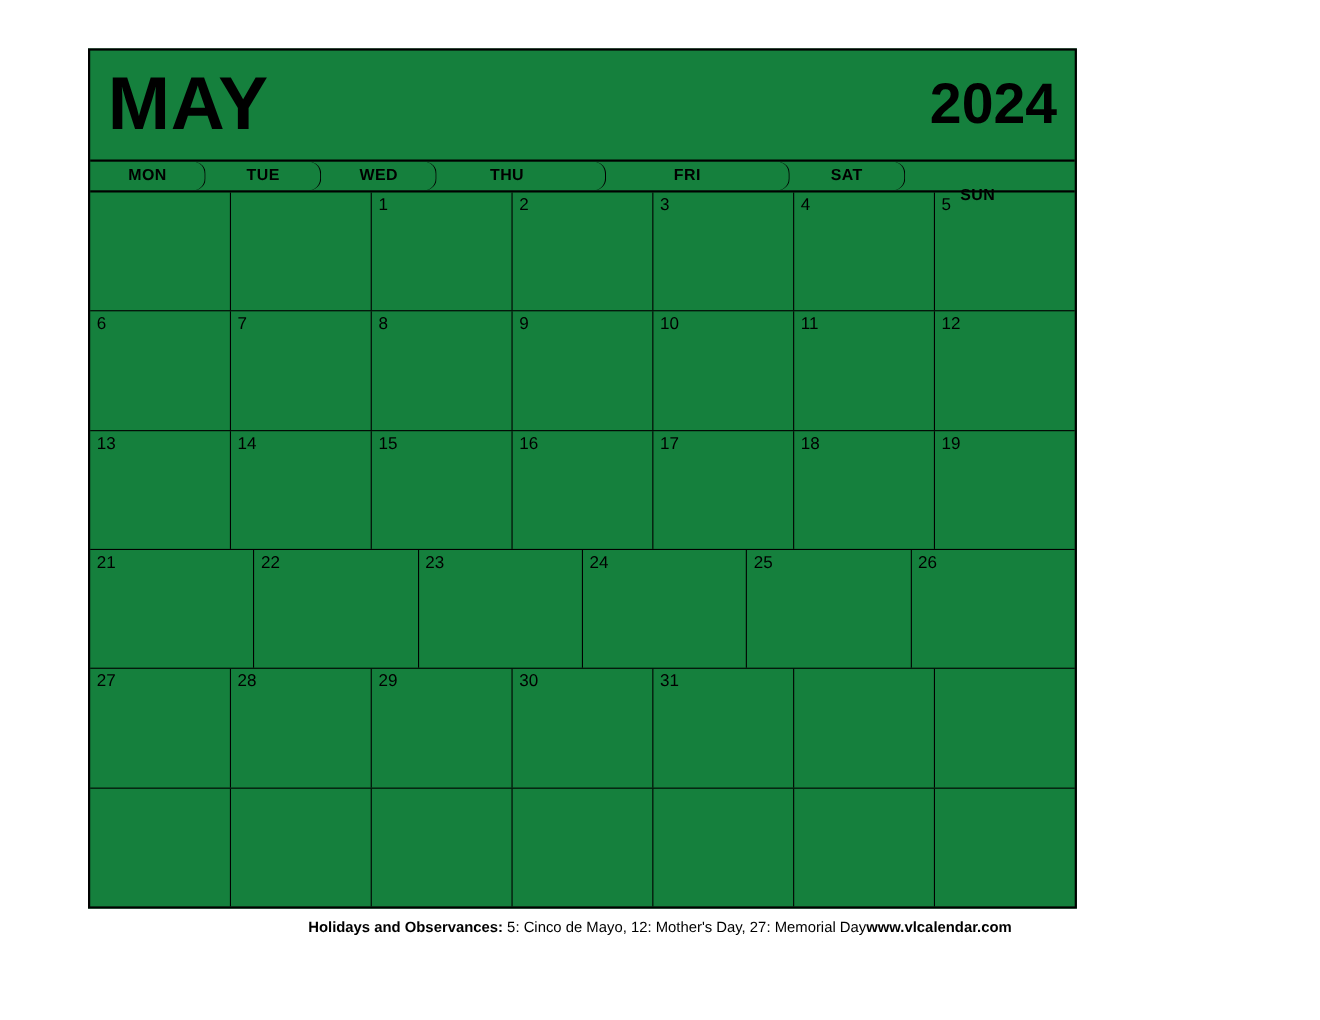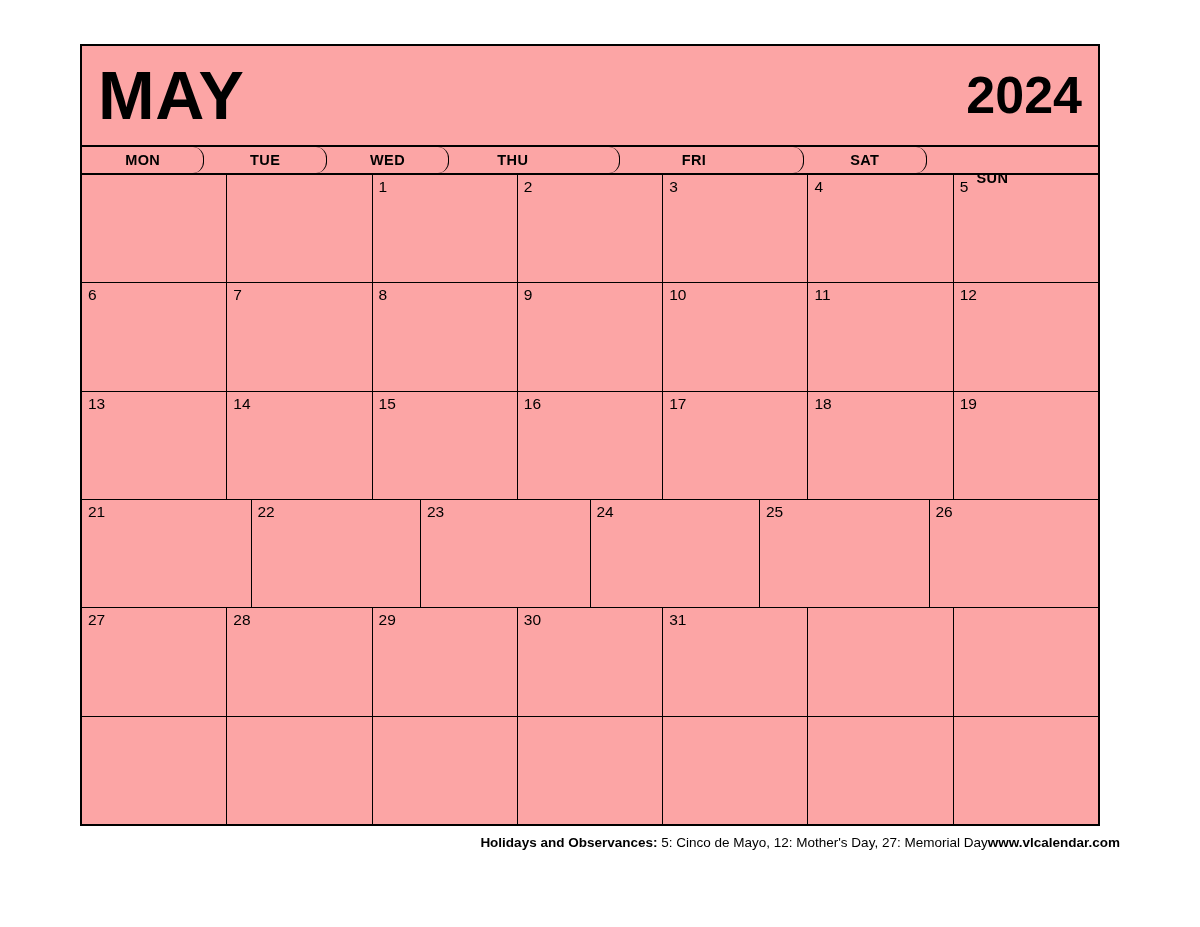--- a/index.html
+++ b/index.html
@@ -20,27 +20,27 @@
     width: 1200px;
     height: 927px;
     box-sizing: border-box;
     background: #ffffff;
   }
 
   .calendar {
     position: absolute;
     left: 80px;
     top: 44px;
-    width: 1020px;
+    width: 899px;
     height: 782px;
     box-sizing: border-box;
     border: 2px solid #000000;
     display: flex;
     flex-direction: column;
-    background: #fca5a5;
+    background: #15803d;
   }
 
   
   .title-row {
     position: relative;
     height: 101px;
     flex: 0 0 101px;
     border-bottom: 2px solid #000000;
     box-sizing: border-box;
   }
@@ -129,21 +129,21 @@
 
   
   .footer {
     position: absolute;
     left: 80px;
     right: 80px;
     top: 832px;
     height: 20px;
     display: flex;
     align-items: center;
-    justify-content: flex-end;
+    justify-content: center;
     font-size: 13.5px;
   }
   .footer-left {
     white-space: nowrap;
   }
   .footer-left .holidays-label {
     font-weight: bold;
   }
   .footer-right {
     font-weight: bold;

